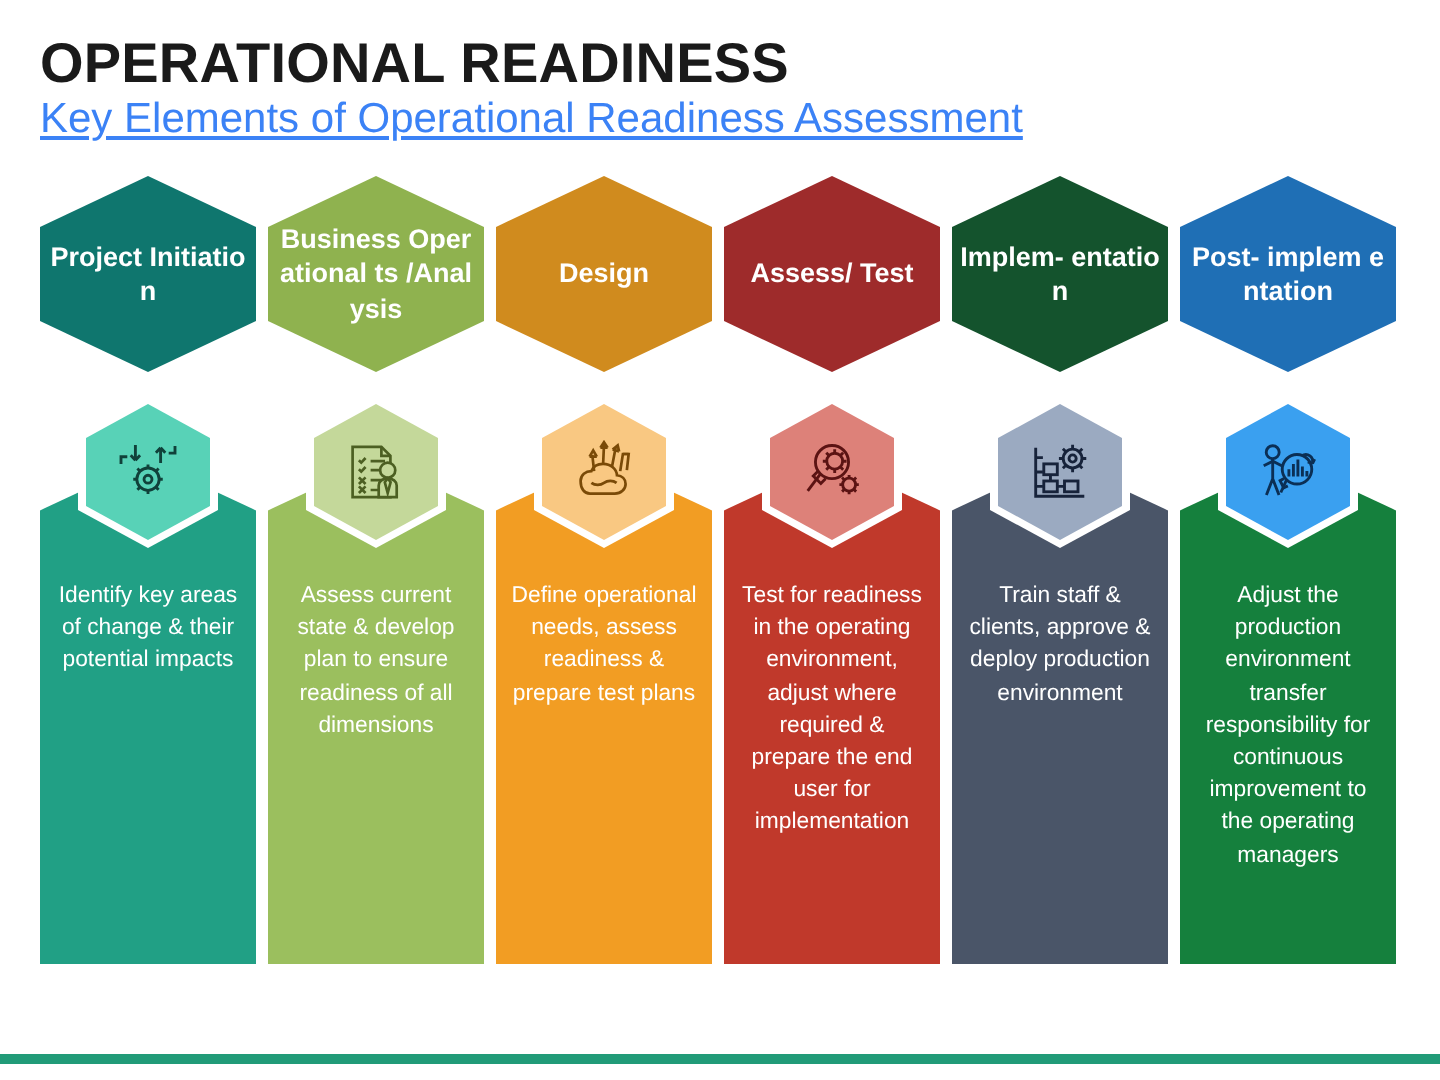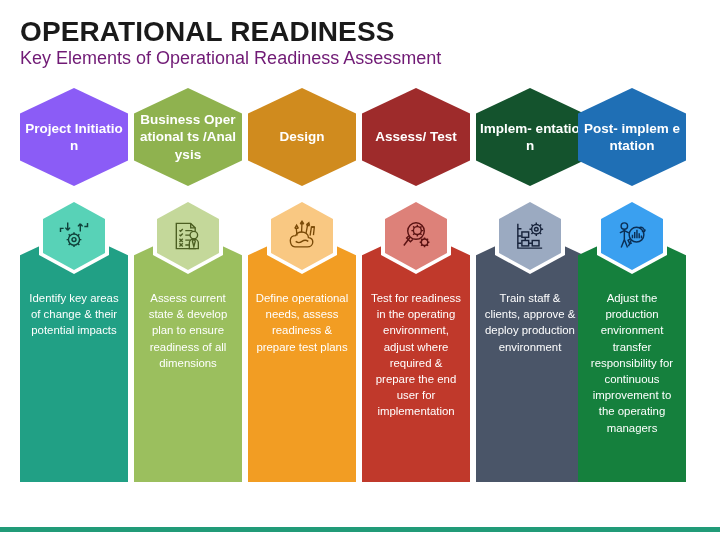--- a/index.html
+++ b/index.html
@@ -24,24 +24,25 @@
     font-size: 28px;
     font-weight: bold;
     color: #1a1a1a;
     letter-spacing: 0.1px;
     white-space: nowrap;
   }
   #slide-subtitle {
     position: absolute;
     left: 20px;
     top: 48px;
-    font-size: 18px;
+    font-size: 21px;
     font-weight: normal;
-    color: #701a75;
+    color: #3b82f6;
     white-space: nowrap;
+    text-decoration: underline;
   }
 
   
   #columns {
     position: absolute;
     left: 0;
     top: 0;
     width: 720px;
     height: 540px;
   }
@@ -139,21 +140,21 @@
 </style>
 </head>
 <body>
 
 <div id="slide-title">OPERATIONAL READINESS</div>
 <div id="slide-subtitle">Key Elements of Operational Readiness Assessment</div>
 
 <div id="columns">
 
   <div class="column" style="left:20px;">
-    <div class="hex-head" style="background:#8b5cf6;">
+    <div class="hex-head" style="background:#0f766e;">
       <div class="hex-head-label">Project Initiation</div>
     </div>
     <div class="body-bar" style="background:#21A085;">
       <div class="body-text">Identify key areas of change &amp; their potential impacts</div>
     </div>
     <div class="icon-hex-wrap">
       <div class="icon-hex-outline"></div>
       <div class="icon-hex-fill" style="background:#58D2B7;">
         <svg width="36" height="36" viewBox="0 0 40 40" fill="none" stroke="#10413A" stroke-width="1.6">
           <circle cx="20" cy="24" r="6.2"></circle>
@@ -254,21 +255,21 @@
           <rect x="22.5" y="25" width="7.5" height="6"></rect>
           <path d="M18.5 28h4 M14.7 21.5v3.5"></path>
           <circle cx="27" cy="12.5" r="5.2"></circle>
           <circle cx="27" cy="12.5" r="2"></circle>
           <path d="M27 7.3V4.9 M27 17.7v2.4 M21.8 12.5h-2.4 M32.2 12.5h2.4 M23.3 8.8l-1.7-1.7 M30.7 16.2l1.7 1.7 M30.7 8.8l1.7-1.7 M23.3 16.2l-1.7 1.7"></path>
         </svg>
       </div>
     </div>
   </div>
 
-  <div class="column" style="left:578px;">
+  <div class="column" style="left:590px;">
     <div class="hex-head" style="background:#1F6FB5;">
       <div class="hex-head-label">Post- implem entation</div>
     </div>
     <div class="body-bar" style="background:#15803d;">
       <div class="body-text">Adjust the production environment transfer responsibility for continuous improvement to the operating managers</div>
     </div>
     <div class="icon-hex-wrap">
       <div class="icon-hex-outline"></div>
       <div class="icon-hex-fill" style="background:#3AA0F0;">
         <svg width="36" height="36" viewBox="0 0 40 40" fill="none" stroke="#0B2F55" stroke-width="1.6">

